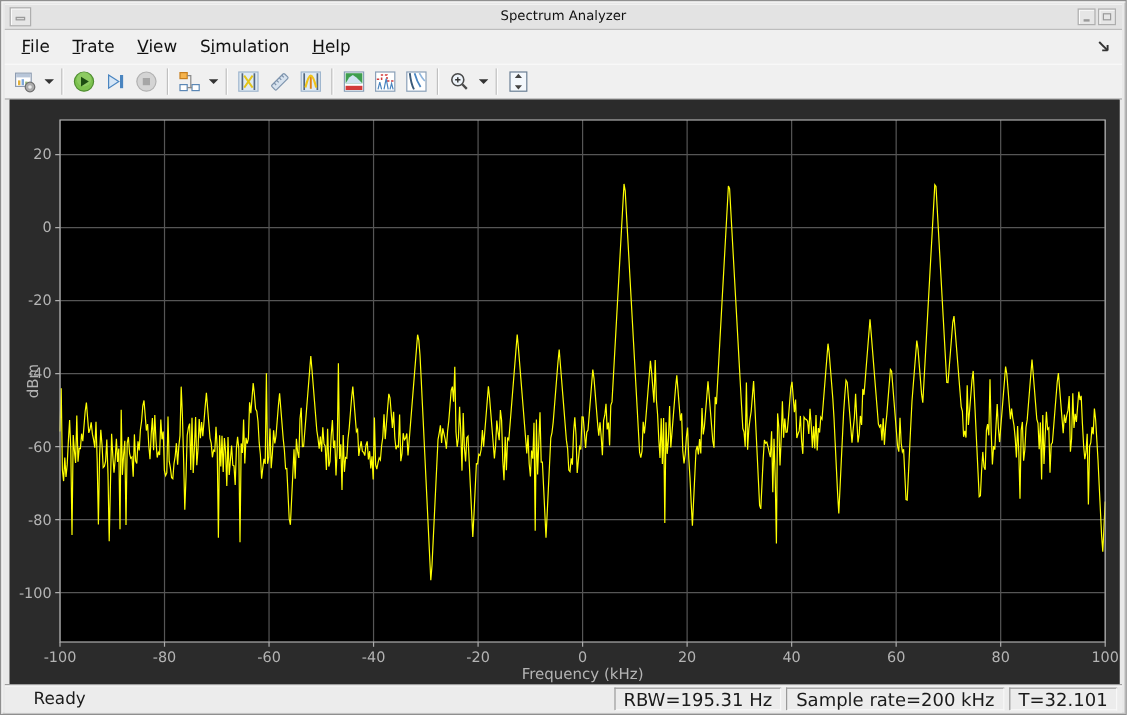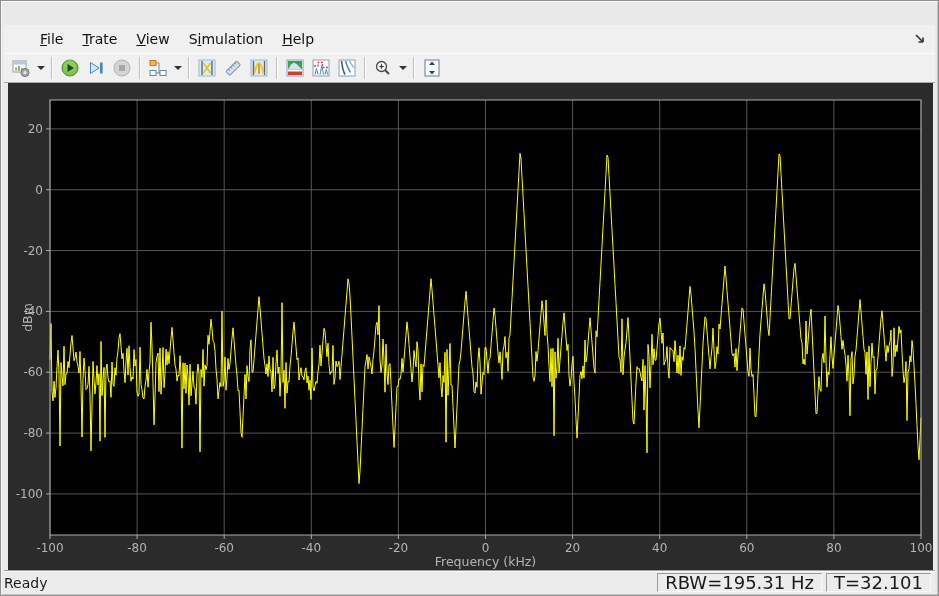--- a/index.html
+++ b/index.html
@@ -58,39 +58,51 @@
     position:absolute;top:82px;left:7px;width:925px;height:487px;
     background:#2b2b2b;
   }
   
   .statusbar{
     position:absolute;left:3px;right:3px;top:569px;height:24px;
     background:#ececec;border-top:1px solid #9e9e9e;
     box-shadow:inset 0 1px 0 #fafafa;
     display:flex;align-items:center;font-size:14px;color:#1a1a1a;
   }
-  .statusbar .ready{margin-left:0;}
+  .statusbar .ready{margin-left:24px;}
   .status-panels{position:absolute;right:4px;top:2px;display:flex;gap:4px;}
   .panel{
-    height:19px;line-height:18px;font-size:18px;padding:0 7px;
+    height:19px;line-height:18px;font-size:15px;padding:0 7px;
     border:1px solid;border-color:#9a9a9a #f8f8f8 #f8f8f8 #9a9a9a;
     background:#ececec;white-space:nowrap;
   }
   .panel.rbw{min-width:112px;}
   .panel.sr{min-width:148px;}
   .panel.time{min-width:62px;}
 </style>
 </head>
 <body>
 
 <div class="window">
 
+  <div class="titlebar">
+    <div class="tb-btn menu">
+        <span class="dash"></span>
+      </div>
+    <div class="title">Spectrum Analyzer</div>
+    <div class="tb-btn small minimize">
+        <span class="dot"></span>
+      </div>
+    <div class="tb-btn small maximize">
+        <span class="sq"></span>
+      </div>
+  </div>
 
   <div class="menubar">
-    <div id="menu-items" style="display:flex;margin-left:22px;">
+    <div id="menu-items" style="display:flex;">
         <div class="menu-item"><span></span><span class="mn">F</span><span>ile</span></div>
         <div class="menu-item"><span></span><span class="mn">T</span><span>rate</span></div>
         <div class="menu-item"><span></span><span class="mn">V</span><span>iew</span></div>
         <div class="menu-item"><span>S</span><span class="mn">i</span><span>mulation</span></div>
         <div class="menu-item"><span></span><span class="mn">H</span><span>elp</span></div>
       </div>
     <svg class="dock-arrow" width="14" height="13">
       <path d="M3 2 L10 9" stroke="#333" stroke-width="1.6" fill="none"></path>
       <path d="M10 9 L10 4.5 M10 9 L5.5 9" stroke="#333" stroke-width="1.6" fill="none"></path>
     </svg>
@@ -289,17 +301,18 @@
         <text x="35" y="414.93356643356645" fill="#b4b4b4" font-size="12px" text-anchor="end" font-family="DejaVu Sans, sans-serif">-100</text>
         <text x="477.5" y="483" fill="#b4b4b4" font-size="12.5px" text-anchor="middle" font-family="DejaVu Sans, sans-serif">Frequency (kHz)</text>
         <text x="0" y="0" fill="#b4b4b4" font-size="12.5px" text-anchor="middle" font-family="DejaVu Sans, sans-serif" transform="translate(24,234.5) rotate(-90)">dBm</text>
       </svg>
   </div>
 
   <div class="statusbar">
     <span class="ready">Ready</span>
     <div class="status-panels">
       <div class="panel rbw">RBW=195.31 Hz</div>
+      <div class="panel sr">Sample rate=200 kHz</div>
       <div class="panel time">T=32.101</div>
     </div>
   </div>
 
 </div>
 
 </body></html>

